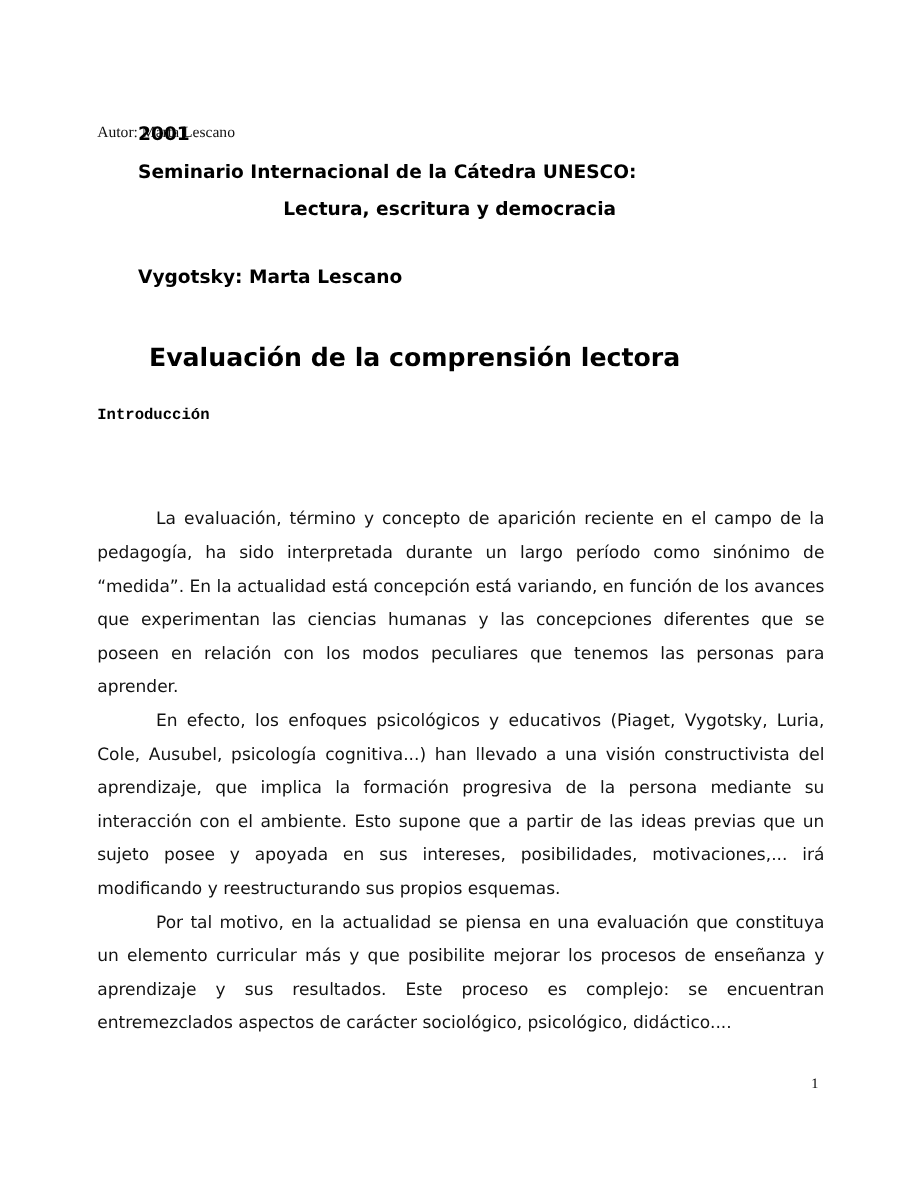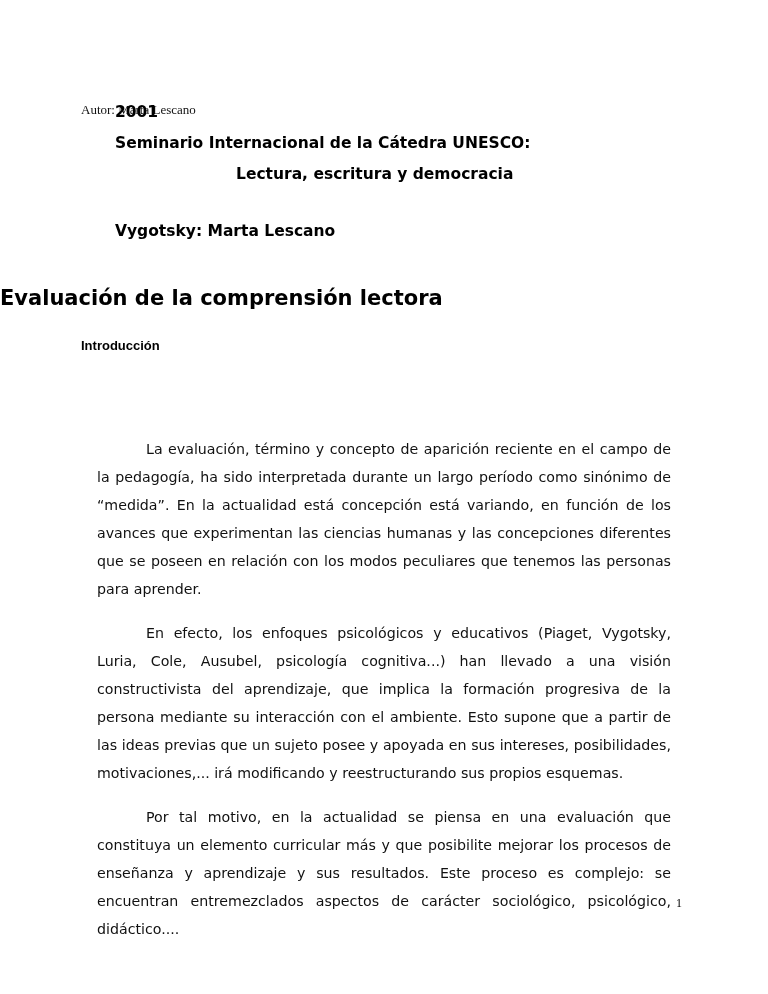--- a/index.html
+++ b/index.html
@@ -1,23 +1,23 @@
 <!DOCTYPE html>
 <html><head>
 <meta charset="utf-8">
 <style>
   html, body { margin: 0; padding: 0; background: #ffffff; }
   body { width: 768px; height: 994px; position: relative; overflow: hidden; color: #000; }
   .page { position: absolute; left: 0; top: 0; width: 768px; height: 994px; }
   .author { position: absolute; left: 81px; top: 102px; font-family: "Liberation Serif", serif; font-size: 13px; color: #111; }
   .hdr { position: absolute; font-family: "DejaVu Sans", sans-serif; font-weight: bold; font-size: 15.5px; color: #000; white-space: nowrap; }
-  .title { position: absolute; left: 0; width: 691px; top: 286px; font-family: "DejaVu Sans", sans-serif; font-weight: bold; font-size: 21px; white-space: nowrap; }
-  .section { position: absolute; left: 81px; top: 338px; font-family: Liberation Sans, sans-serif; font-weight: bold; font-size: 13px; }
+  .title { position: absolute; left: 0; width: 691px; top: 286px; text-align: center; font-family: "DejaVu Sans", sans-serif; font-weight: bold; font-size: 21px; white-space: nowrap; }
+  .section { position: absolute; left: 81px; top: 338px; font-family: Liberation Mono, monospace; font-weight: bold; font-size: 13px; }
   .body { position: absolute; left: 81px; width: 606px; top: 419px; font-family: "DejaVu Sans", sans-serif; font-size: 14.2px; line-height: 28px; color: #111; }
-  .body p { margin: 16px; text-align: justify; text-indent: 49px; }
+  .body p { margin: 0; text-align: justify; text-indent: 49px; }
   .pagenum { position: absolute; left: 676px; top: 896px; font-family: "Liberation Serif", serif; font-size: 12px; }
 </style>
 </head>
 <body>
 
 <div class="page">
   <div class="author">Autor: Marta Lescano</div>
   <div class="hdr" style="left:115px; top:103px;">2001</div>
   <div class="hdr" style="left:236px; top:165px;">Lectura, escritura y democracia</div>
   <div class="hdr" style="left:115px; top:134px;">Seminario Internacional de la Cátedra UNESCO:</div>

